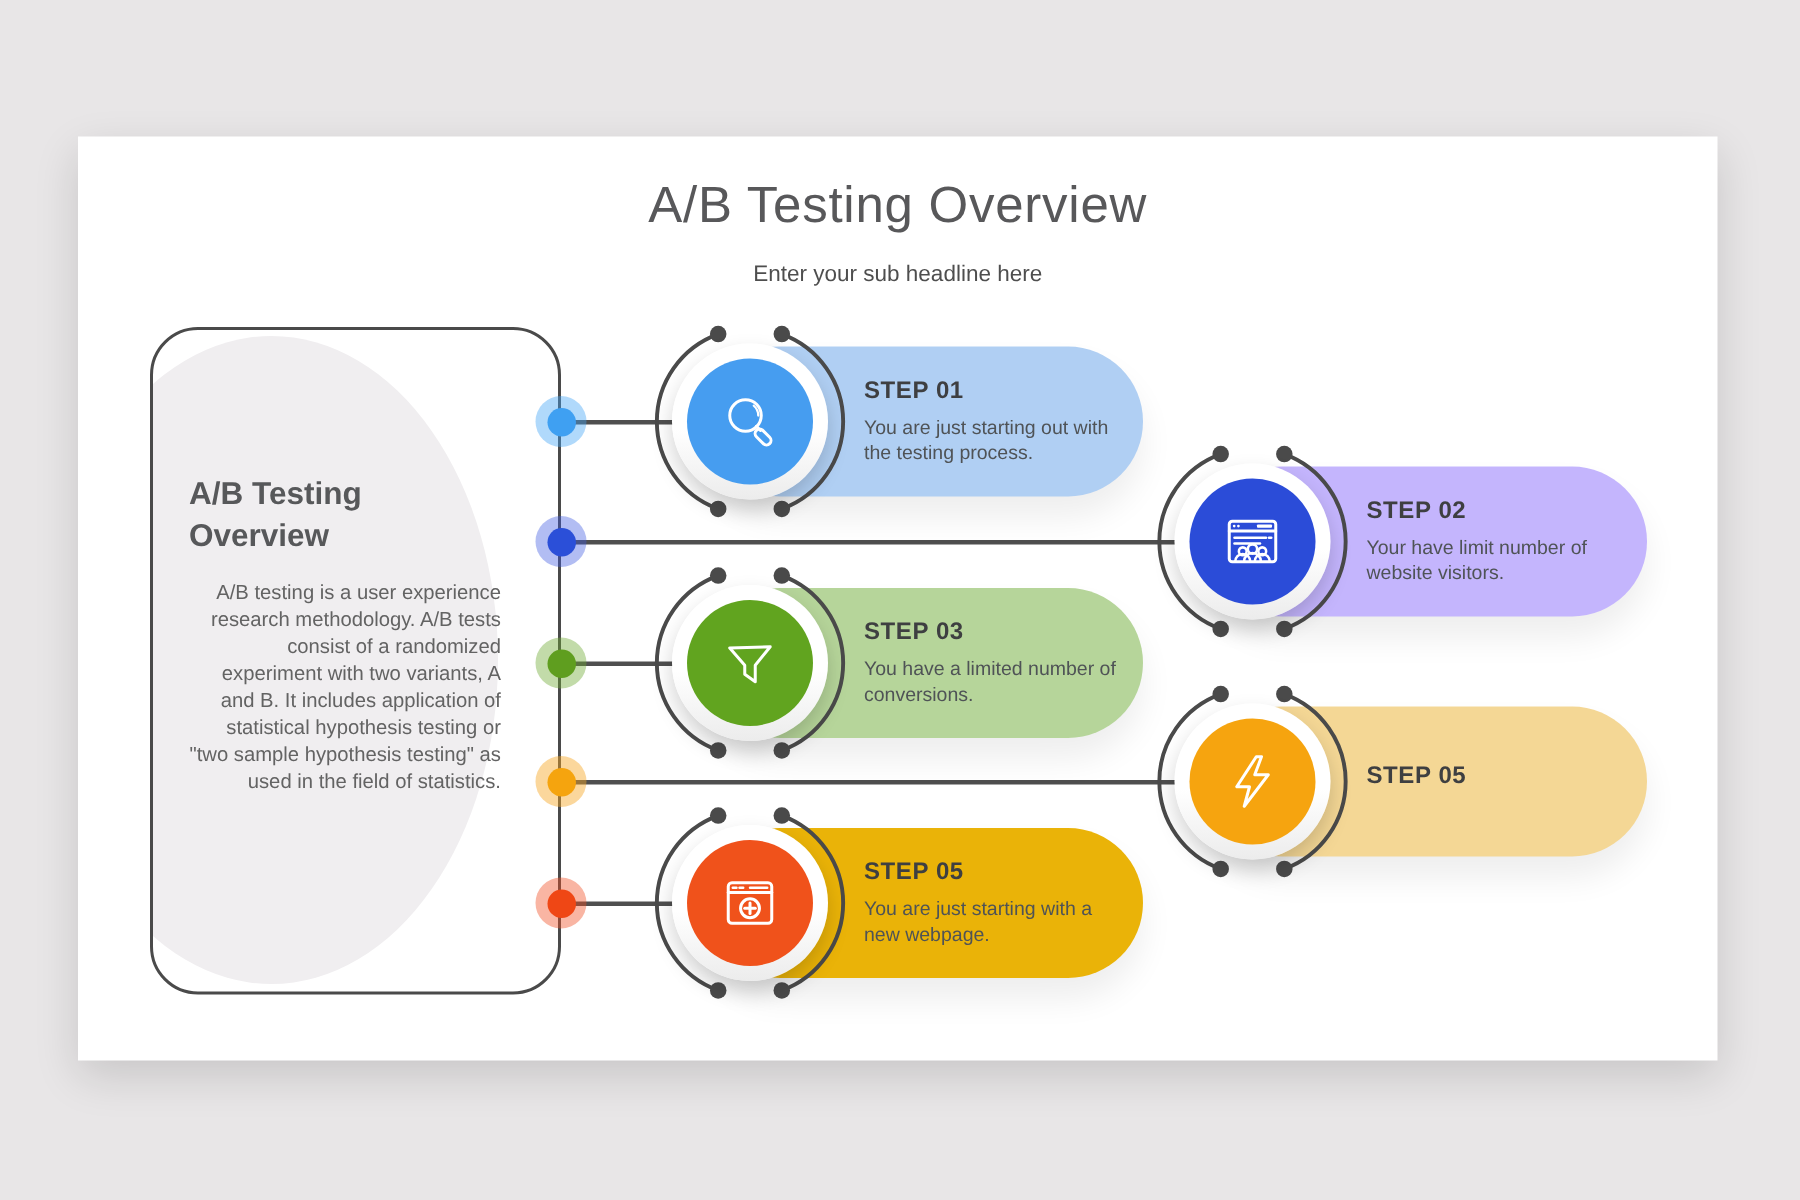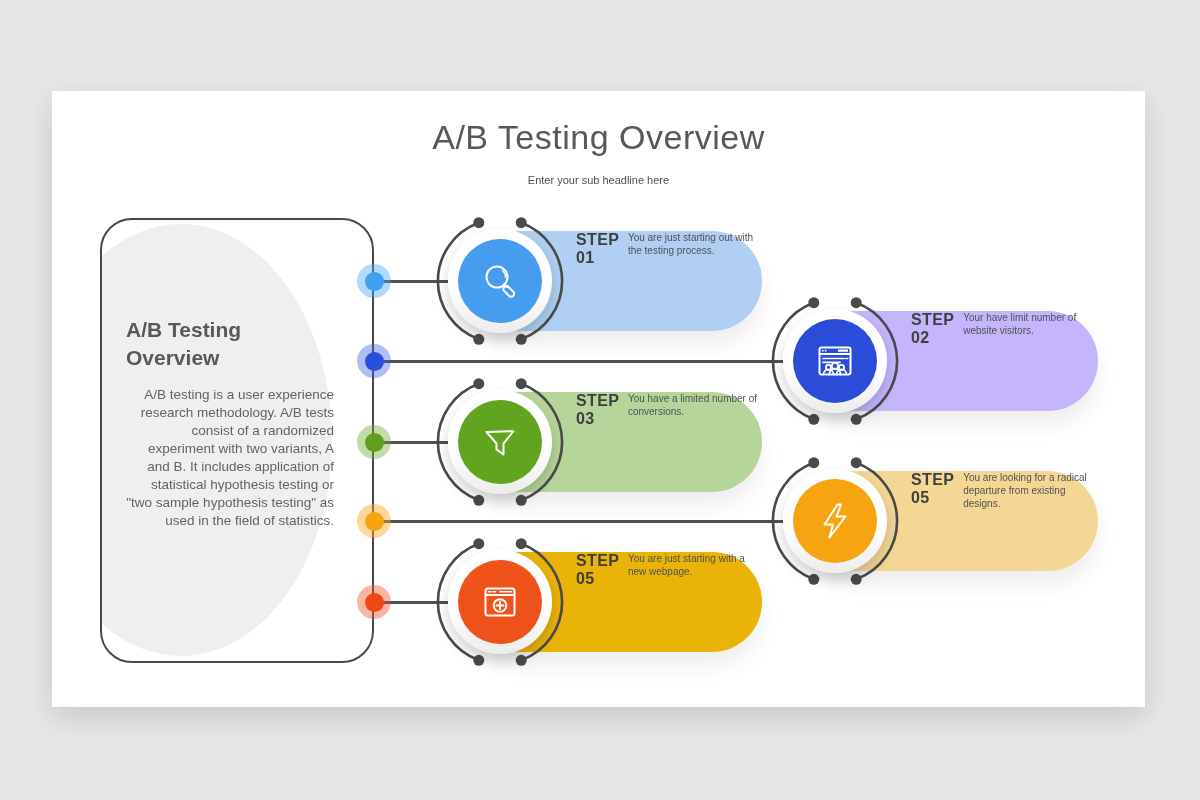--- a/index.html
+++ b/index.html
@@ -12,21 +12,21 @@
     position:absolute; left:52px; top:91px; width:1093px; height:616px;
     background:#ffffff; box-shadow:0 10px 28px rgba(0,0,0,0.14);
   }
 
   .page-title {
     position:absolute; left:0; right:0; top:27px; text-align:center;
     font-size:34px; font-weight:400; color:#58585a; letter-spacing:0.5px;
   }
   .page-subtitle {
     position:absolute; left:0; right:0; top:83px; text-align:center;
-    font-size:11px; color:#4e4e4e;
+    font-size:15px; color:#4e4e4e;
   }
 
   
   .panel {
     position:absolute; left:48px; top:127px; width:274px; height:445px;
     background:#ffffff; border:2.5px solid #4a4a4a; border-radius:32px;
     overflow:hidden;
   }
   .panel-blob {
     position:absolute; left:-72px; top:4px; width:302px; height:432px;
@@ -66,32 +66,32 @@
   .module { position:absolute; width:0; height:0; }
   .module.m1 { left:500px; top:281px; }
   .module.m2 { left:835px; top:361px; }
   .module.m3 { left:500px; top:442px; }
   .module.m4 { left:835px; top:521px; }
   .module.m5 { left:500px; top:602px; }
 
   .pill {
     position:absolute; left:-30px; top:-50px; height:100px; width:292px;
     border-radius:50px; z-index:2;
-    display:flex; flex-direction:row; justify-content:center;
+    display:flex; flex-direction:column; justify-content:center;
     padding-left:106px; box-shadow:0 14px 22px rgba(0,0,0,0.07);
   }
   .m2 .pill, .m4 .pill { width:293px; }
   .m1 .pill { background:#b0cff3; }
   .m2 .pill { background:#c4b5fd; }
   .m3 .pill { background:#b6d59a; }
   .m4 .pill { background:#f4d795; }
   .m5 .pill { background:#eab308; }
 
   .step-title { font-size:16px; font-weight:700; color:#3e3f41; letter-spacing:0.4px; margin-bottom:7px; }
-  .step-desc  { font-size:10px; color:#4f5356; line-height:1.3; width:172px; }
+  .step-desc  { font-size:13px; color:#4f5356; line-height:1.3; width:172px; }
 
   .ring { position:absolute; left:-70px; top:-70px; z-index:3; }
 
   .white-circle {
     position:absolute; left:-52px; top:-52px; width:104px; height:104px;
     border-radius:50%; background:linear-gradient(180deg,#ffffff 55%,#ececec 100%);
     box-shadow:0 7px 14px rgba(0,0,0,0.18); z-index:4;
   }
   .icon-circle {
     position:absolute; left:-42px; top:-42px; width:84px; height:84px;
@@ -209,21 +209,20 @@
     <div class="icon-circle">
       <svg class="icon-svg" viewBox="0 0 48 48">
         <path d="M10.5,14 L37.5,13.2 L27.5,25.5 L27.5,36.5 L20.5,31.5 L20.5,25.5 Z"></path>
       </svg>
     </div>
   </div>
 
   <div class="module m4">
     <div class="pill">
       <div class="step-title">STEP 05</div>
-      <div class="step-desc">You are looking for a radical departure from existing designs.</div>
     </div>
     <svg class="ring" width="140" height="140" viewBox="0 0 140 140">
       <path d="M48.8,11.7 A62,62 0 0 0 48.8,128.3" fill="none" stroke="#4a4a4a" stroke-width="2.6"></path>
       <path d="M91.2,11.7 A62,62 0 0 1 91.2,128.3" fill="none" stroke="#4a4a4a" stroke-width="2.6"></path>
       <circle cx="48.8" cy="11.7" r="5.5" fill="#4a4a4a"></circle>
         <circle cx="91.2" cy="11.7" r="5.5" fill="#4a4a4a"></circle>
       <circle cx="48.8" cy="128.3" r="5.5" fill="#4a4a4a"></circle>
         <circle cx="91.2" cy="128.3" r="5.5" fill="#4a4a4a"></circle>
     </svg>
     <div class="white-circle"></div>

